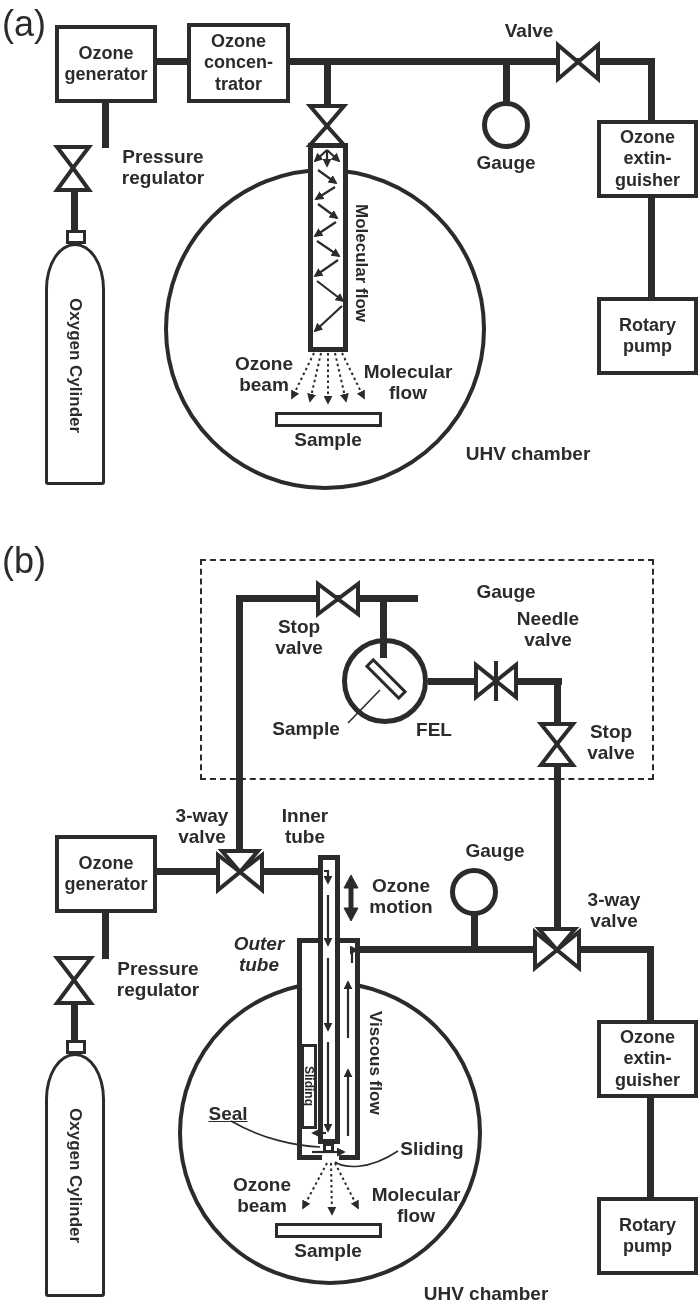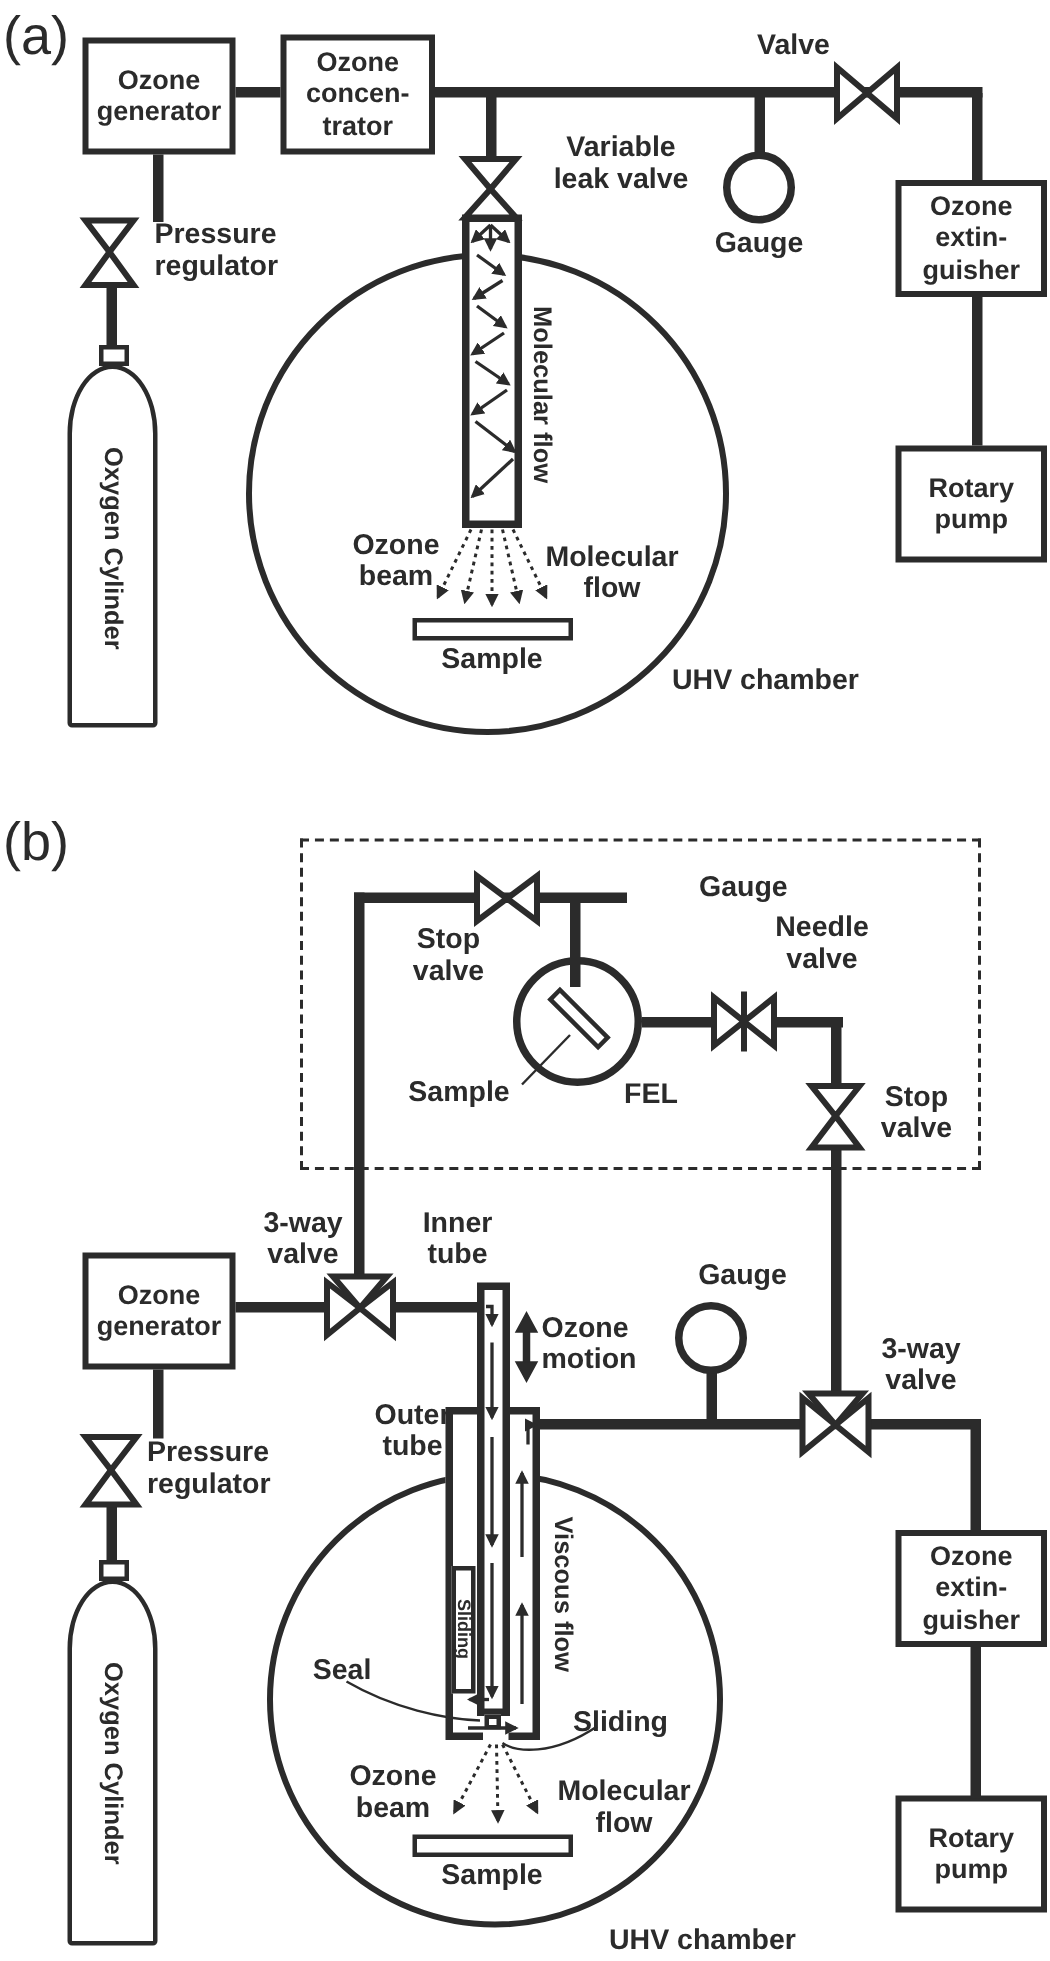--- a/index.html
+++ b/index.html
@@ -10,21 +10,21 @@
   .chamber{border:4px solid #2b2b2b;}
   .gauge{border:5px solid #2b2b2b;}
   .eqbox{position:absolute;background:#fff;border:4px solid #2b2b2b;box-sizing:border-box;
          display:flex;align-items:center;justify-content:center;text-align:center;
          font-weight:bold;font-size:18px;line-height:1.18;white-space:pre-line;}
   .pipe{position:absolute;background:#2b2b2b;}
   .tube{position:absolute;background:#fff;border:5px solid #2b2b2b;box-sizing:border-box;}
   .thinbox{position:absolute;background:#fff;border:3px solid #2b2b2b;box-sizing:border-box;}
   .label{position:absolute;font-weight:bold;font-size:19px;line-height:1.12;
          white-space:pre-line;text-align:center;}
-  .label.left{text-align:left;}
+  .label.left{text-align:center;}
   .vtext{position:absolute;font-weight:bold;writing-mode:vertical-rl;text-orientation:mixed;
          display:flex;align-items:center;justify-content:center;}
   .dashedbox{position:absolute;border:2px dashed #2b2b2b;box-sizing:border-box;background:transparent;}
   .cyl{position:absolute;background:#fff;border:3px solid #2b2b2b;box-sizing:border-box;
        border-radius:30px 30px 3px 3px / 46px 46px 3px 3px;}
   svg.overlay{position:absolute;left:0;top:0;pointer-events:none;}
   .white-patch{position:absolute;background:#fff;}
 </style>
 </head>
 <body>
@@ -61,22 +61,20 @@
   <div class="pipe" style="left:71px;top:189px;width:7px;height:44px;"></div>
 
   <div class="circ gauge" style="left:482px;top:101px;width:48px;height:48px;"></div>
 
   <div class="thinbox" style="left:66px;top:230px;width:20px;height:14px;"></div>
 
   <div class="tube" style="left:308px;top:143px;width:40px;height:209px;"></div>
 
   <div class="label" style="left:494px;top:20px;width:70px;">Valve</div>
   <div class="label" style="left:471px;top:152px;width:70px;">Gauge</div>
-  <div class="label" style="left:354px;top:88px;width:120px;">Variable
-leak valve</div>
   <div class="label left" style="left:103px;top:146px;width:120px;">Pressure
 regulator</div>
   <div class="vtext" style="left:350px;top:186px;width:22px;height:155px;font-size:17px;">Molecular flow</div>
   <div class="label" style="left:226px;top:353px;width:76px;">Ozone
 beam</div>
   <div class="label" style="left:356px;top:361px;width:104px;">Molecular
 flow</div>
   <div class="label" style="left:283px;top:429px;width:90px;">Sample</div>
   <div class="label left" style="left:448px;top:443px;width:160px;">UHV chamber</div>
 
@@ -140,26 +138,26 @@
   <div class="label" style="left:408px;top:719px;width:52px;">FEL</div>
   <div class="label" style="left:166px;top:805px;width:72px;">3-way
 valve</div>
   <div class="label" style="left:272px;top:805px;width:66px;">Inner
 tube</div>
   <div class="label left" style="left:361px;top:875px;width:80px;">Ozone
 motion</div>
   <div class="label" style="left:460px;top:840px;width:70px;">Gauge</div>
   <div class="label" style="left:578px;top:889px;width:72px;">3-way
 valve</div>
-  <div class="label" style="left:240px;top:933px;width:70px;">Outer
+  <div class="label" style="left:224px;top:933px;width:70px;font-style:italic;">Outer
 tube</div>
   <div class="label left" style="left:98px;top:958px;width:120px;">Pressure
 regulator</div>
   <div class="vtext" style="left:363px;top:990px;width:24px;height:145px;font-size:17px;">Viscous flow</div>
-  <div class="label" style="left:198px;top:1103px;width:60px;">Seal</div>
+  <div class="label" style="left:198px;top:1103px;width:60px;text-decoration:underline;">Seal</div>
   <div class="label left" style="left:382px;top:1138px;width:100px;">Sliding</div>
   <div class="label" style="left:224px;top:1174px;width:76px;">Ozone
 beam</div>
   <div class="label" style="left:360px;top:1184px;width:112px;">Molecular
 flow</div>
   <div class="label" style="left:283px;top:1240px;width:90px;">Sample</div>
   <div class="label left" style="left:406px;top:1283px;width:160px;">UHV chamber</div>
 
   <svg class="overlay" width="700" height="1307" viewBox="0 0 700 1307">
     <defs>

